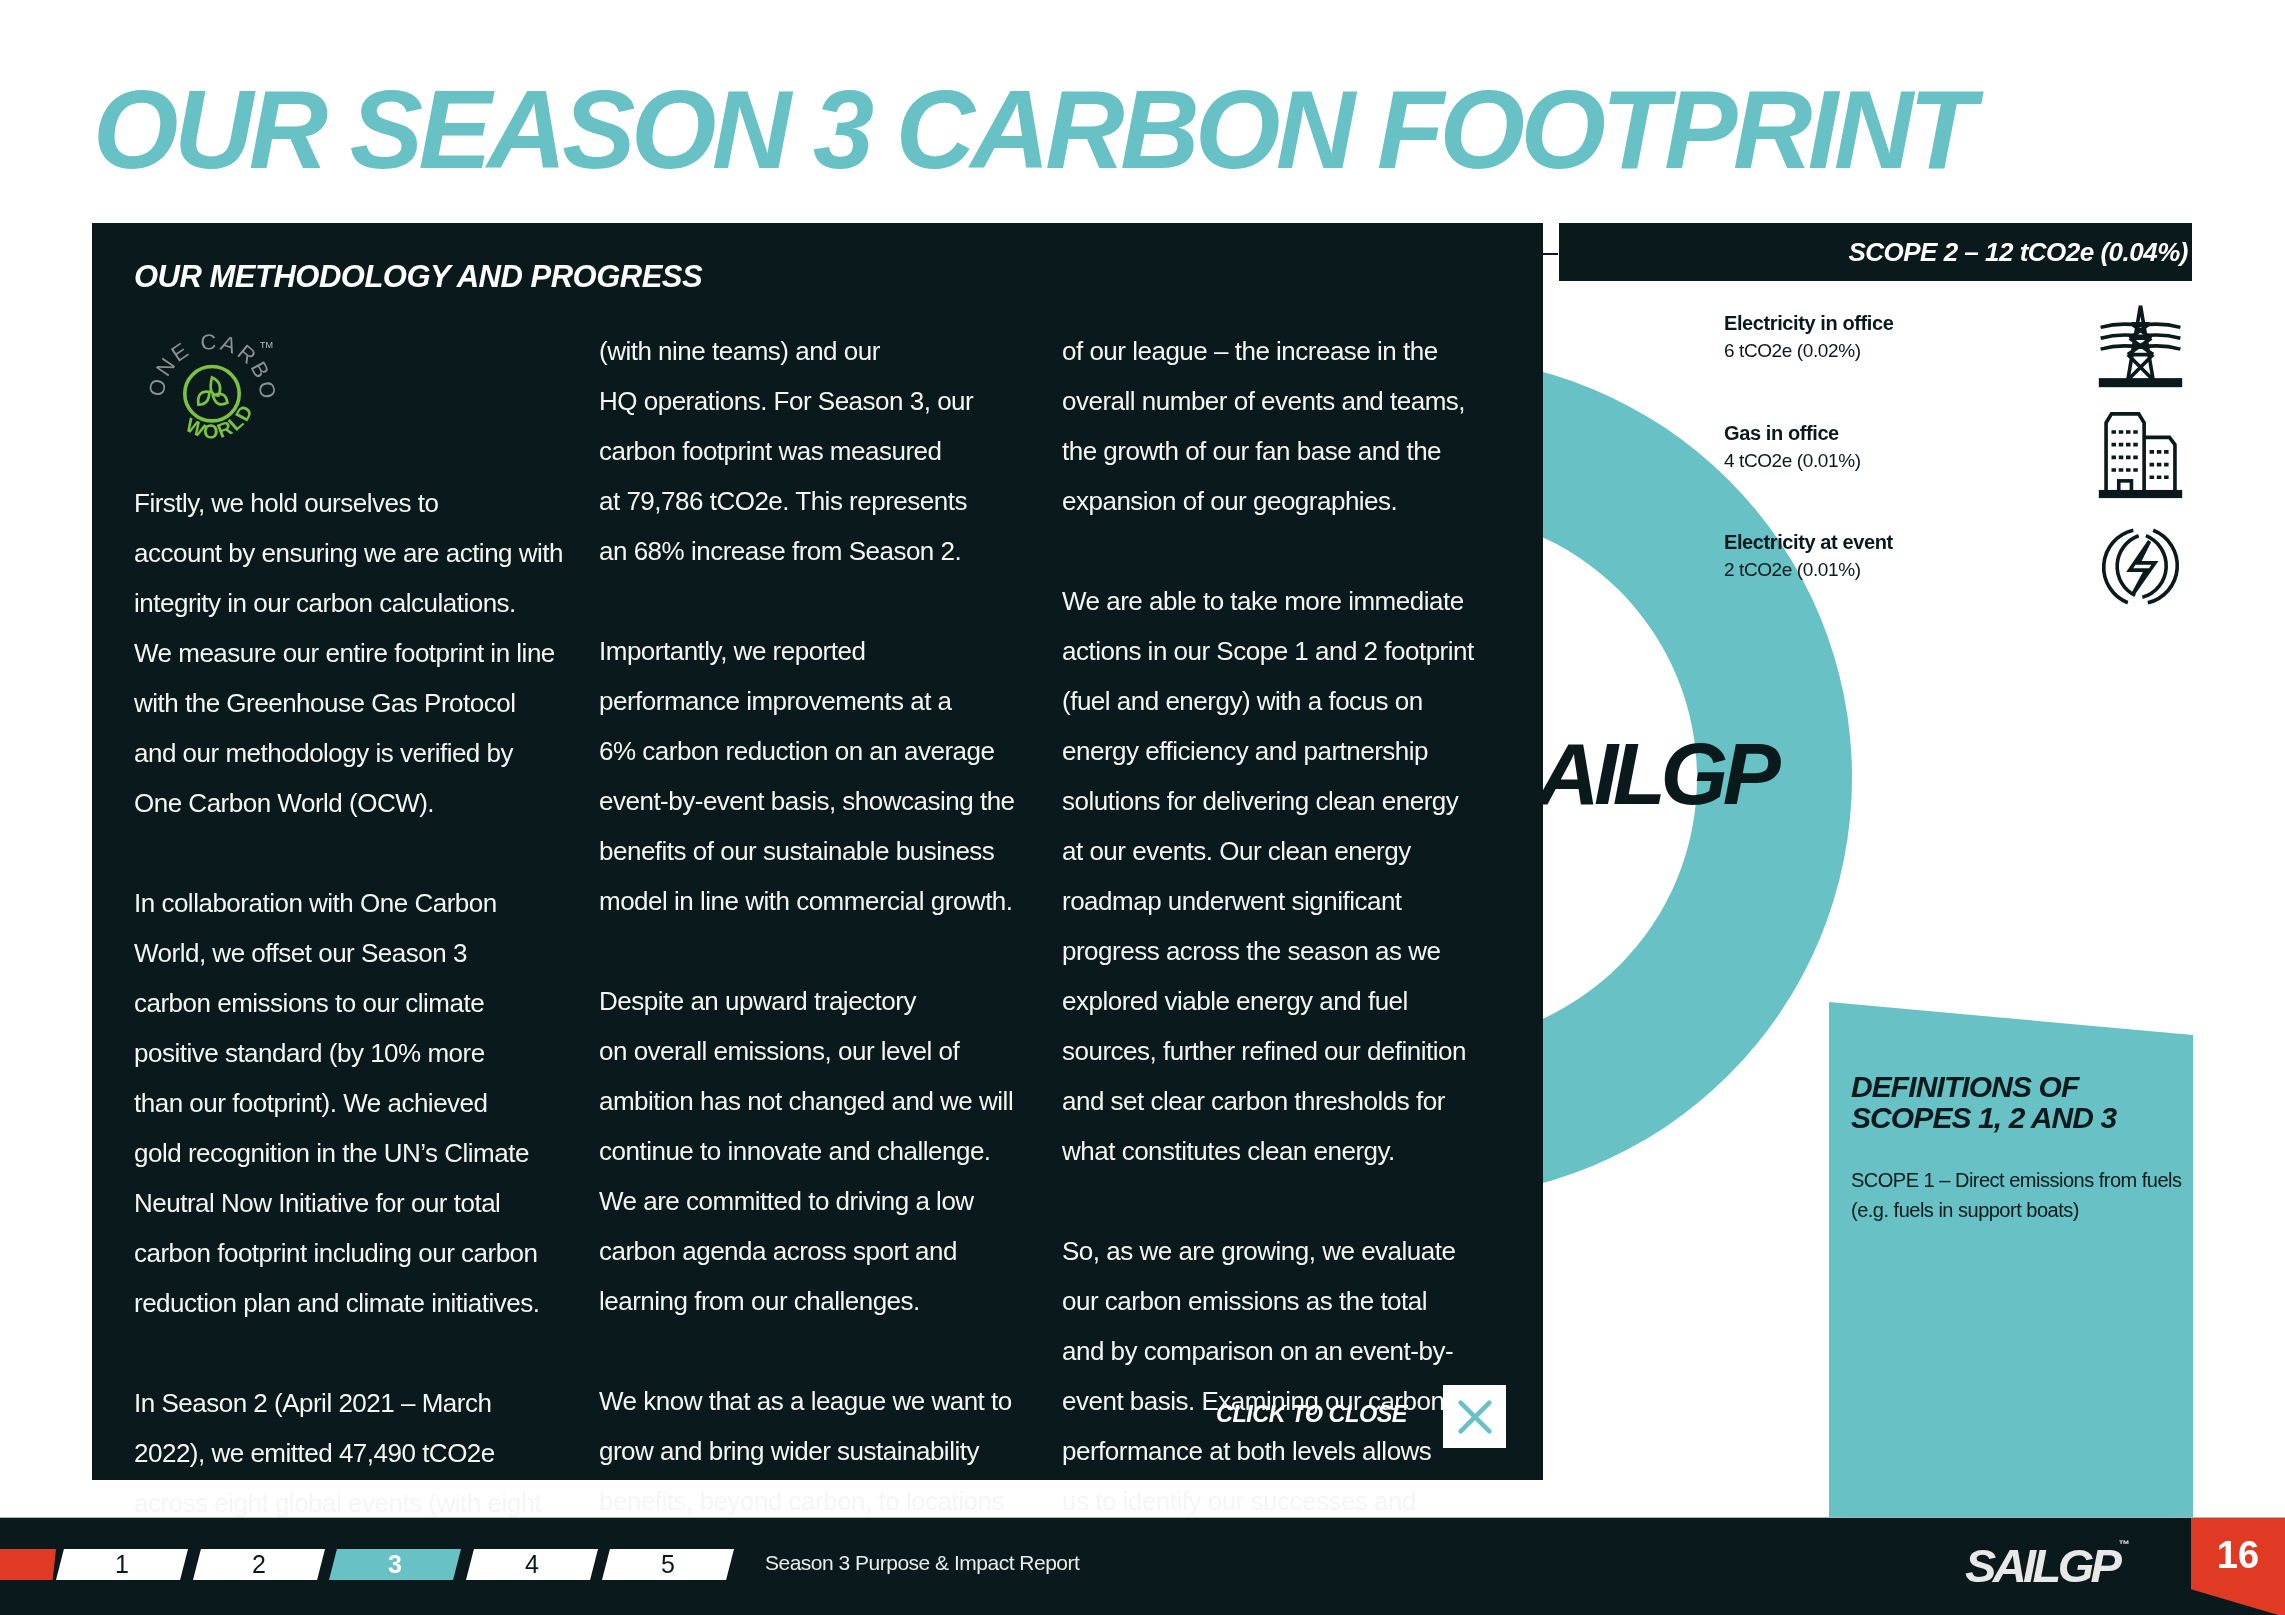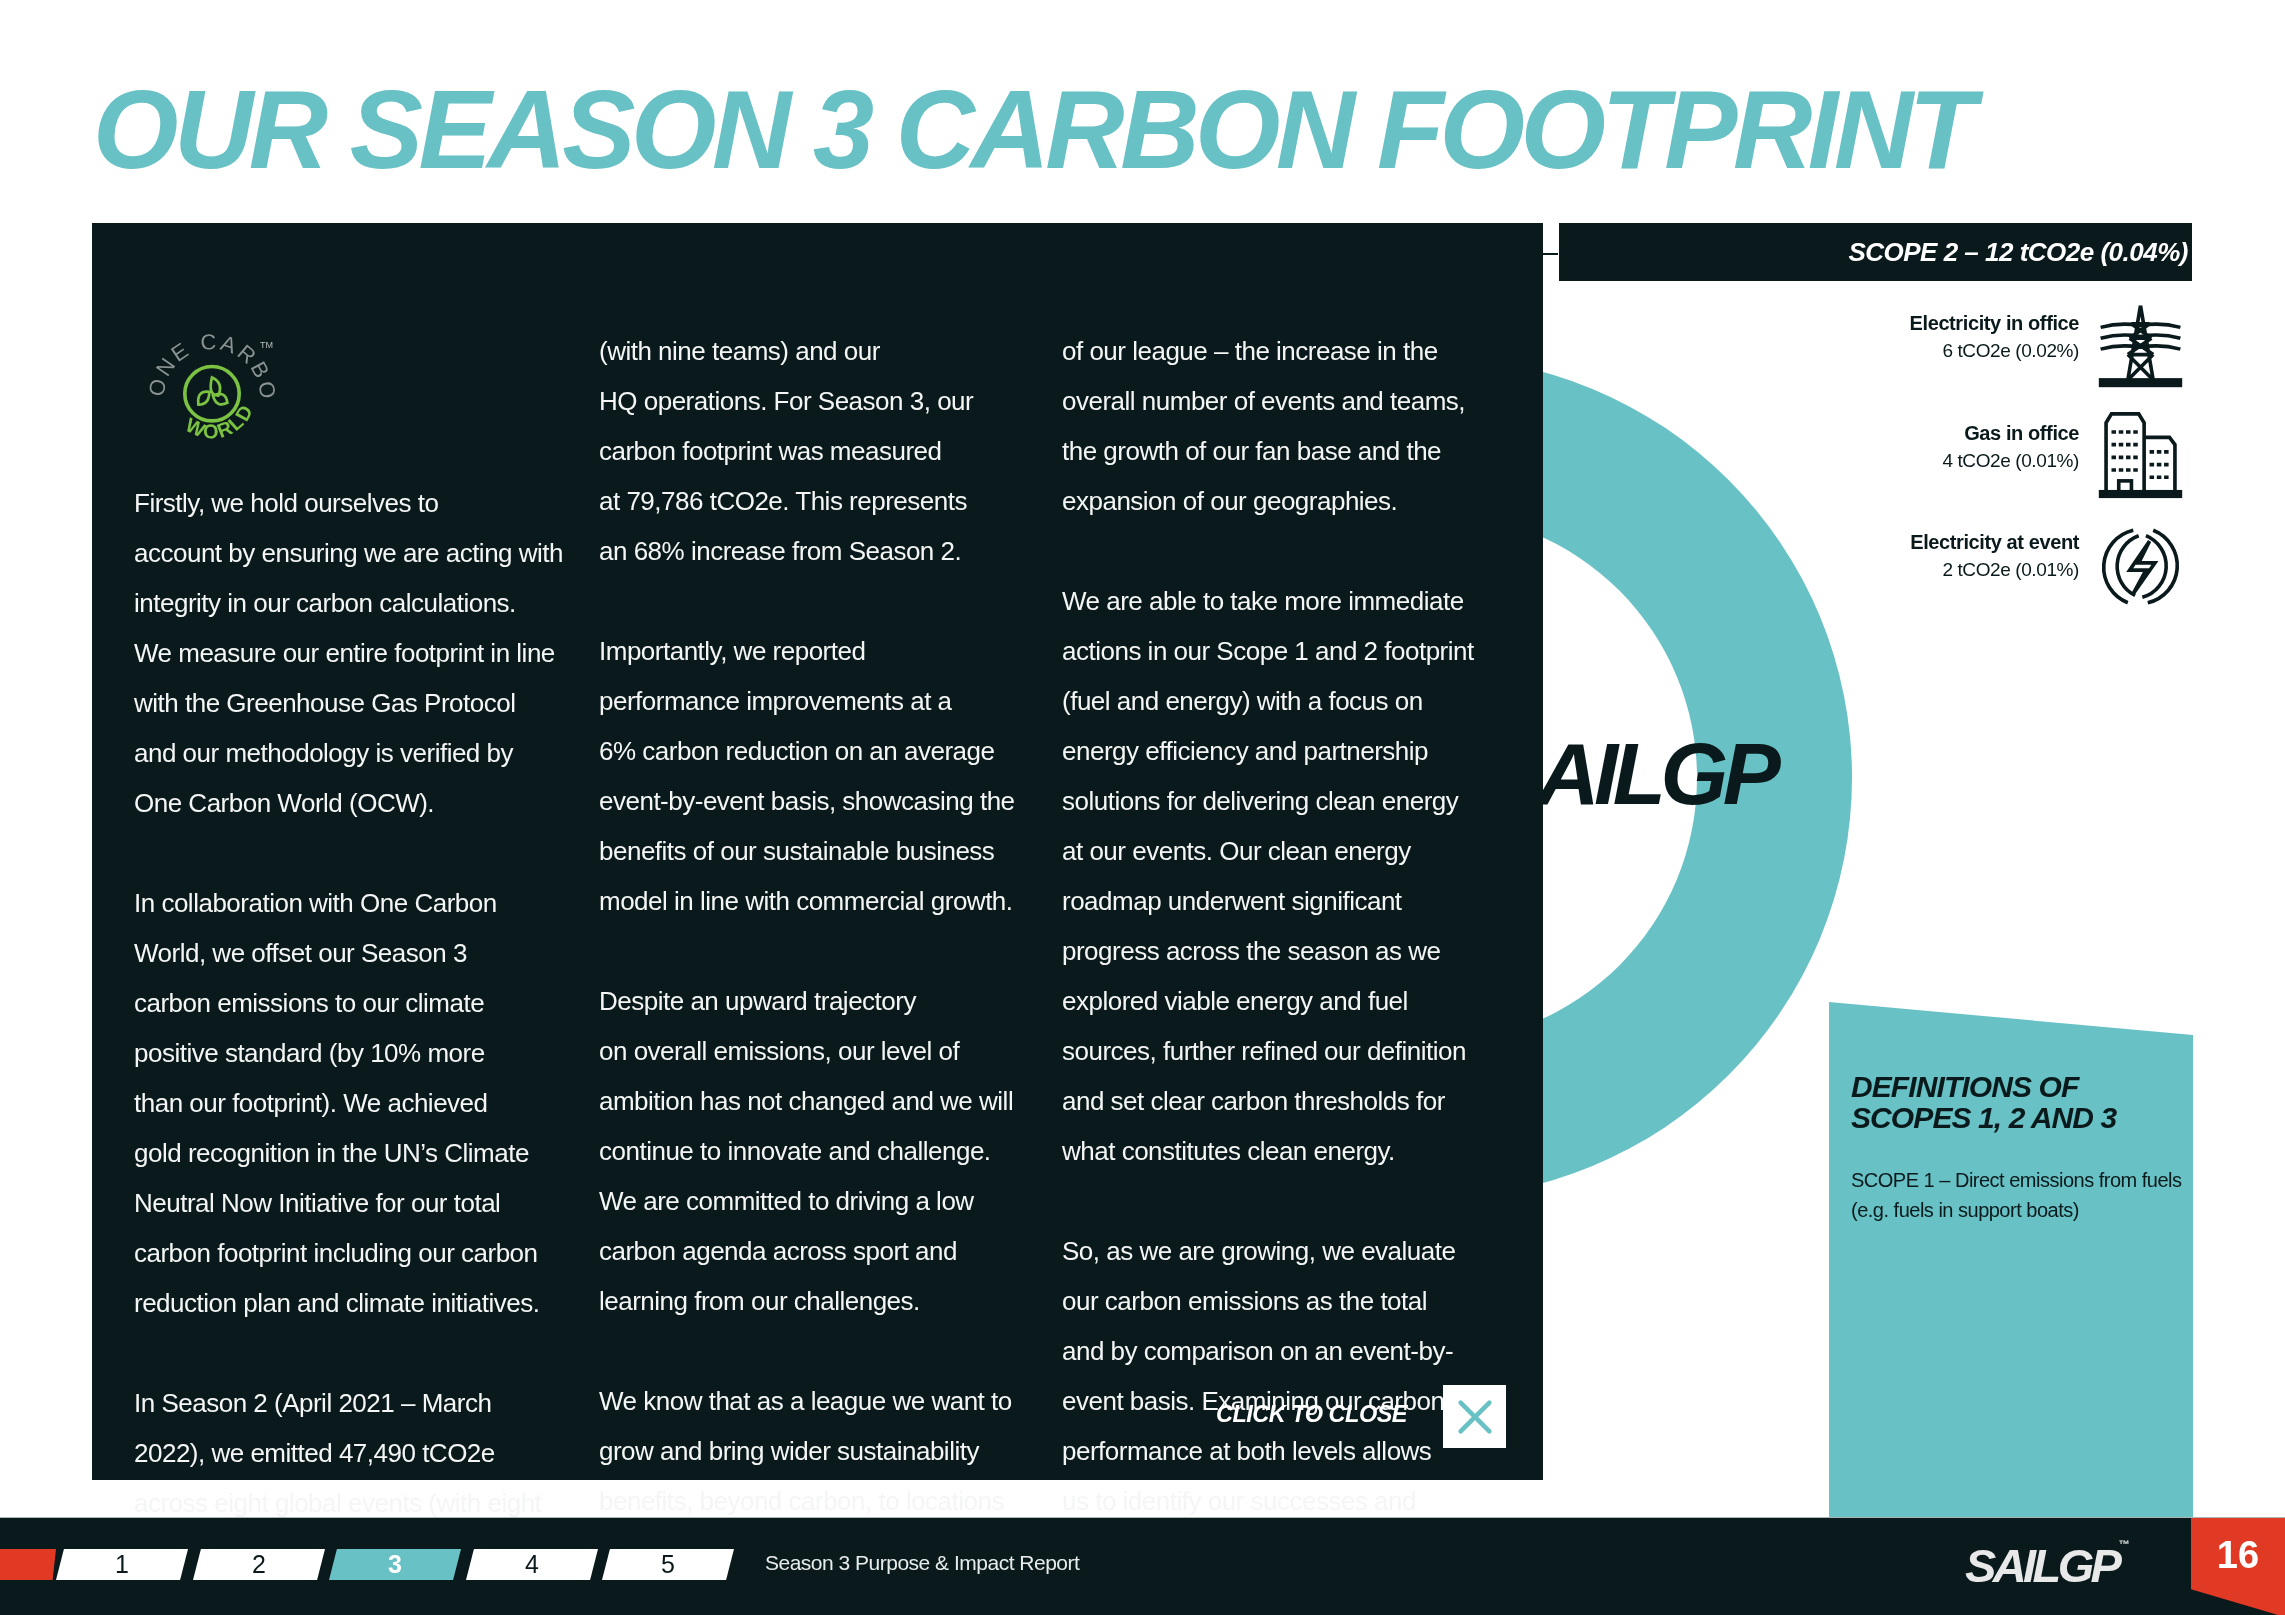--- a/index.html
+++ b/index.html
@@ -7,21 +7,21 @@
   .abs { position:absolute; }
   #page-title { left:93px; top:71px; font-size:112px; font-weight:900; font-style:italic; color:#68c1c4; letter-spacing:-4.5px; white-space:nowrap; line-height:118px; transform:scaleX(0.98); transform-origin:left; }
   
   #donut { left:1011px; top:357px; width:841px; height:841px; border-radius:50%; background:#68c1c4; }
   #donut-hole { left:1167px; top:513px; width:530px; height:530px; border-radius:50%; background:#ffffff; }
   #bg-logo { left:1484px; top:724px; font-size:87px; font-weight:900; font-style:italic; color:#0a1a1c; letter-spacing:-5.4px; }
   
   #scope-connector { left:1542px; top:253px; width:16.3px; height:1.8px; background:#0a1a1c; }
   #scope-header { left:1559px; top:223px; width:633px; height:58px; background:#0a1a1c; color:#ffffff; display:flex; align-items:center; justify-content:flex-end; padding-right:4px; box-sizing:border-box; }
   #scope-header span { font-size:26px; font-weight:700; font-style:italic; letter-spacing:-0.5px; }
-  .scope-item { position:absolute; right:206px; text-align:right; color:#0a1a1c; width:326px; }
+  .scope-item { position:absolute; right:235px; text-align:left; color:#0a1a1c; width:326px; }
   .scope-item .nm { font-size:20px; font-weight:700; line-height:27px; letter-spacing:-0.4px; }
   .scope-item .vl { font-size:19px; line-height:27px; letter-spacing:-0.4px; }
   .scope-icon { position:absolute; left:2097px; width:87px; height:87px; }
   
   #modal { left:92px; top:223px; width:1451px; height:1257px; background:#0a1a1c; color:#fff; box-sizing:border-box; }
   #modal-title { left:42px; top:36px; font-size:31px; font-weight:900; font-style:italic; letter-spacing:-0.5px; }
   #ocw-logo { left:52px; top:100px; width:136px; height:136px; }
   .col { position:absolute; font-size:26px; line-height:50px; letter-spacing:-0.5px; color:#f4f6f5; white-space:pre-line; }
   #col1 { left:42px; top:255px; width:452px; }
   #col2 { left:507px; top:103px; width:452px; }
@@ -83,20 +83,21 @@
   <div class="nm">Electricity at event</div>
   <div class="vl">2 tCO2e (0.01%)</div>
 </div>
 <svg class="scope-icon" style="top:523px;" viewBox="0 0 96 96" fill="none" stroke="#0a1a1c" stroke-width="4">
   <path d="M40 8 A42 42 0 0 0 34 88 M56 88 A42 42 0 0 0 62 8"></path>
   <path d="M46 14 A36 36 0 0 0 42 80 M50 82 A36 36 0 0 0 54 14"></path>
   <path d="M58 20 L36 52 H54 L40 78 L64 44 H46 Z"></path>
 </svg>
 
 <div id="modal" class="abs">
+  <div id="modal-title" class="abs">OUR METHODOLOGY AND PROGRESS</div>
   <svg id="ocw-logo" class="abs" viewBox="0 0 150 150">
     <defs>
       <path id="arcTop" d="M22 82 A53 53 0 0 1 128 82"></path>
       <path id="arcBot" d="M30 96 A48 48 0 0 0 120 96"></path>
     </defs>
     <text font-size="24" fill="#8a9292" font-family="Liberation Sans, sans-serif" letter-spacing="3"><textPath href="#arcTop">ONE CARBON</textPath></text>
     <text font-size="22" font-weight="700" fill="#7cc242" font-family="Liberation Sans, sans-serif" letter-spacing="2"><textPath href="#arcBot" startOffset="22%">WORLD</textPath></text>
     <circle cx="75" cy="78" r="30" fill="none" stroke="#7cc242" stroke-width="4"></circle>
     <path d="M75 60 Q88 66 82 80 Q70 80 75 60 Z M60 90 Q58 74 72 76 Q72 90 60 90 Z M92 88 Q80 94 76 80 Q90 74 92 88 Z" fill="none" stroke="#7cc242" stroke-width="3"></path>
     <text x="128" y="28" font-size="10" fill="#b8bfbf" font-family="Liberation Sans, sans-serif">TM</text>

